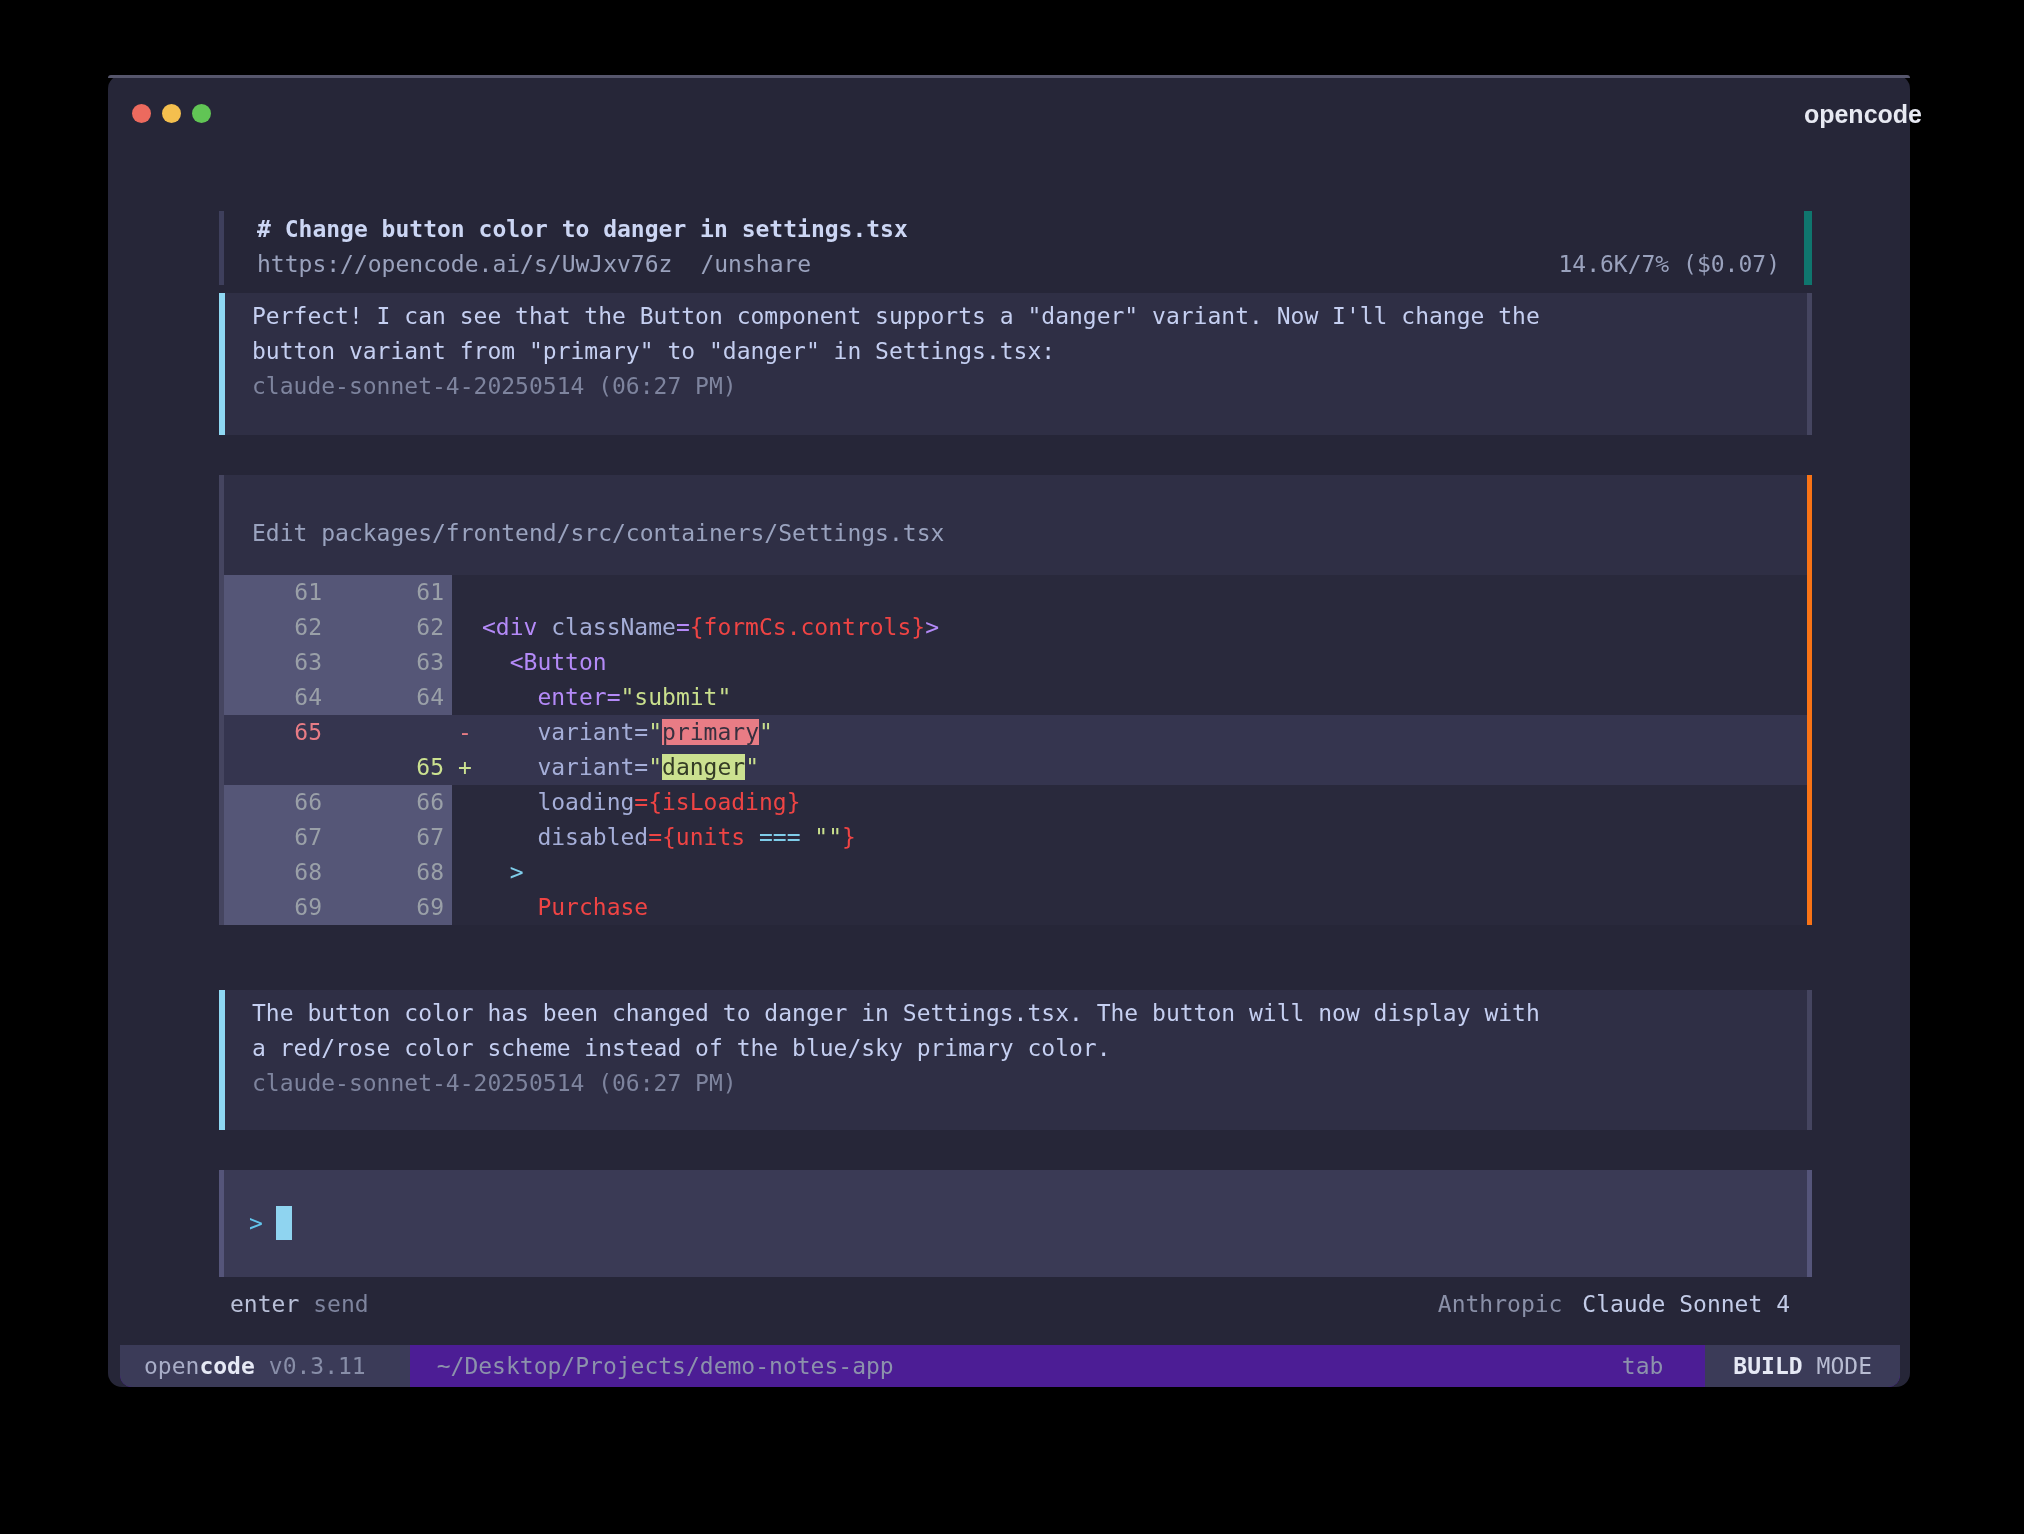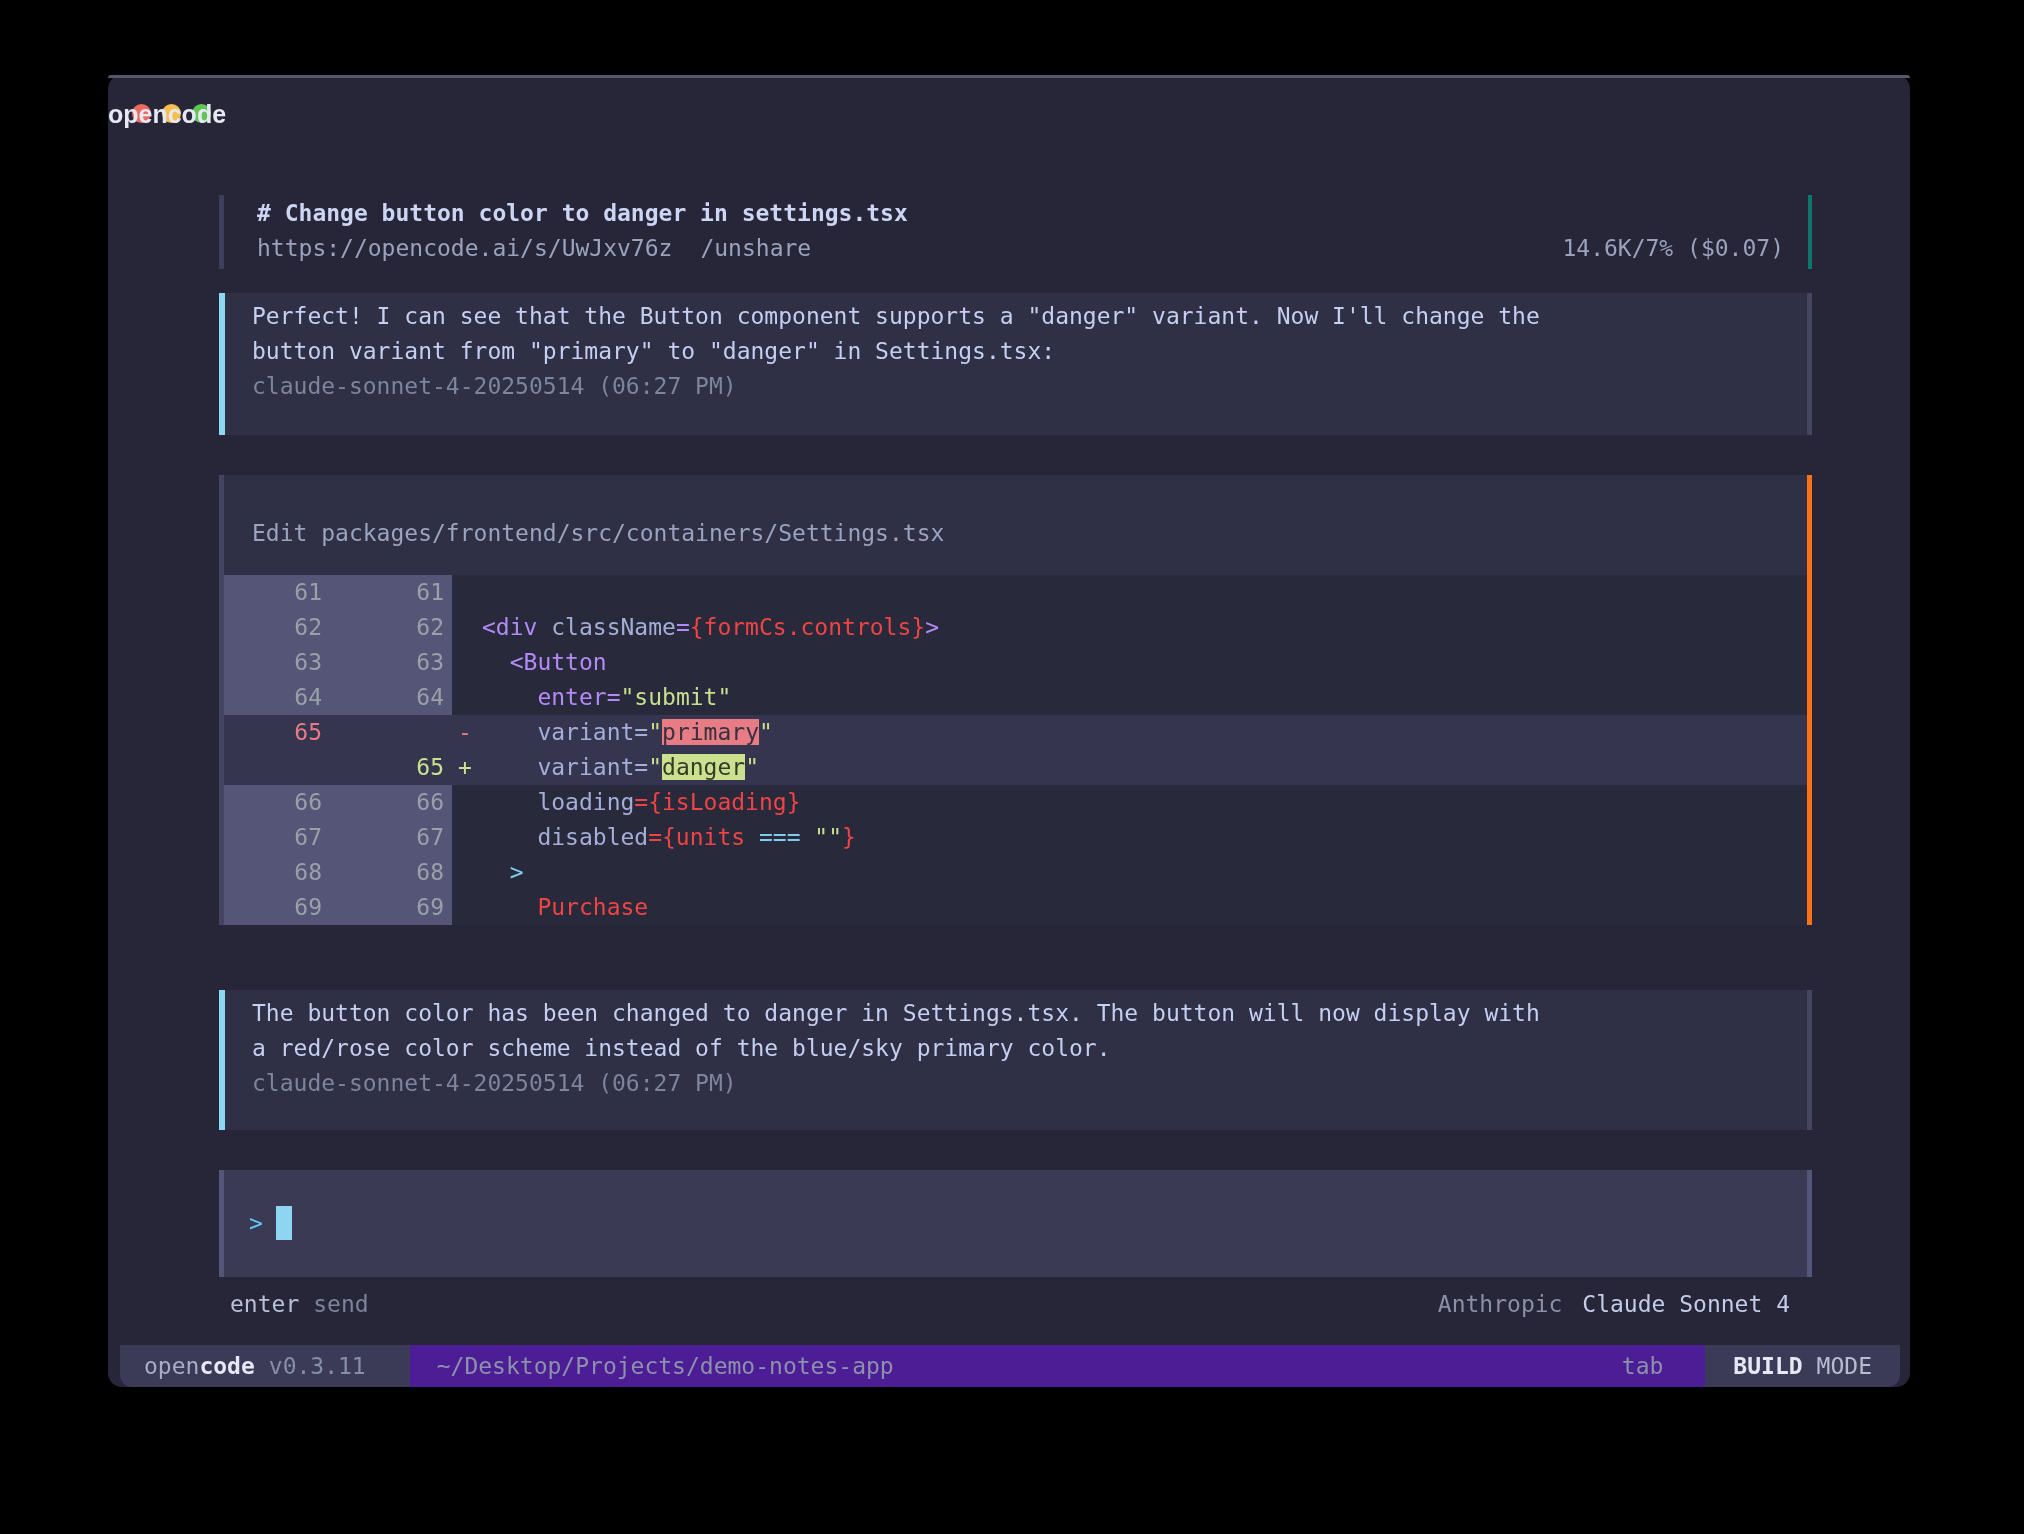--- a/index.html
+++ b/index.html
@@ -8,27 +8,27 @@
   .window{position:absolute;left:108px;top:75px;width:1802px;height:1312px;background:#262638;border-radius:14px;}
   .topline{position:absolute;top:0;left:0;right:0;height:3px;background:#56566c;border-radius:14px 14px 0 0;}
 
   
   .titlebar{position:absolute;top:0;left:0;right:0;height:58px;}
   .lights{position:absolute;left:24px;top:29px;display:flex;gap:11px;}
   .light{width:19px;height:19px;border-radius:50%;}
   .light.red{background:#ec6a5e;}
   .light.yellow{background:#f4bf4e;}
   .light.green{background:#61c555;}
-  .win-title{position:absolute;top:25px;left:0;width:100%;text-align:left;
+  .win-title{position:absolute;top:25px;left:12px;width:100%;text-align:right;
     font-family:"Liberation Sans",sans-serif;font-weight:bold;font-size:25px;color:#e7e9f2;}
 
   .block{position:absolute;left:111px;width:1593px;box-sizing:border-box;font-size:23px;line-height:35px;}
 
   
-  .header-block{top:120px;height:74px;border-left:5px solid #3e3f5c;border-right:4px solid #0f766e;padding:1px 0 0 33px;}
+  .header-block{top:136px;height:74px;border-left:5px solid #3e3f5c;border-right:8px solid #0f766e;padding:1px 0 0 33px;}
   .h-title{font-weight:bold;color:#ccd6f4;white-space:pre;}
   .h-sub{display:flex;color:#9aa2bd;white-space:pre;}
   .h-url{color:#9aa2bd;}
   .h-unshare{color:#9aa2bd;margin-left:28px;}
   .h-usage{margin-left:auto;padding-right:24px;color:#9aa2bd;}
 
   
   .msg{background:#2f2f45;border-left:6px solid #8fd8f3;border-right:5px solid #454560;padding:6px 0 0 27px;}
   .msg-0{top:218px;height:142px;}
   .msg-1{top:915px;height:140px;}

